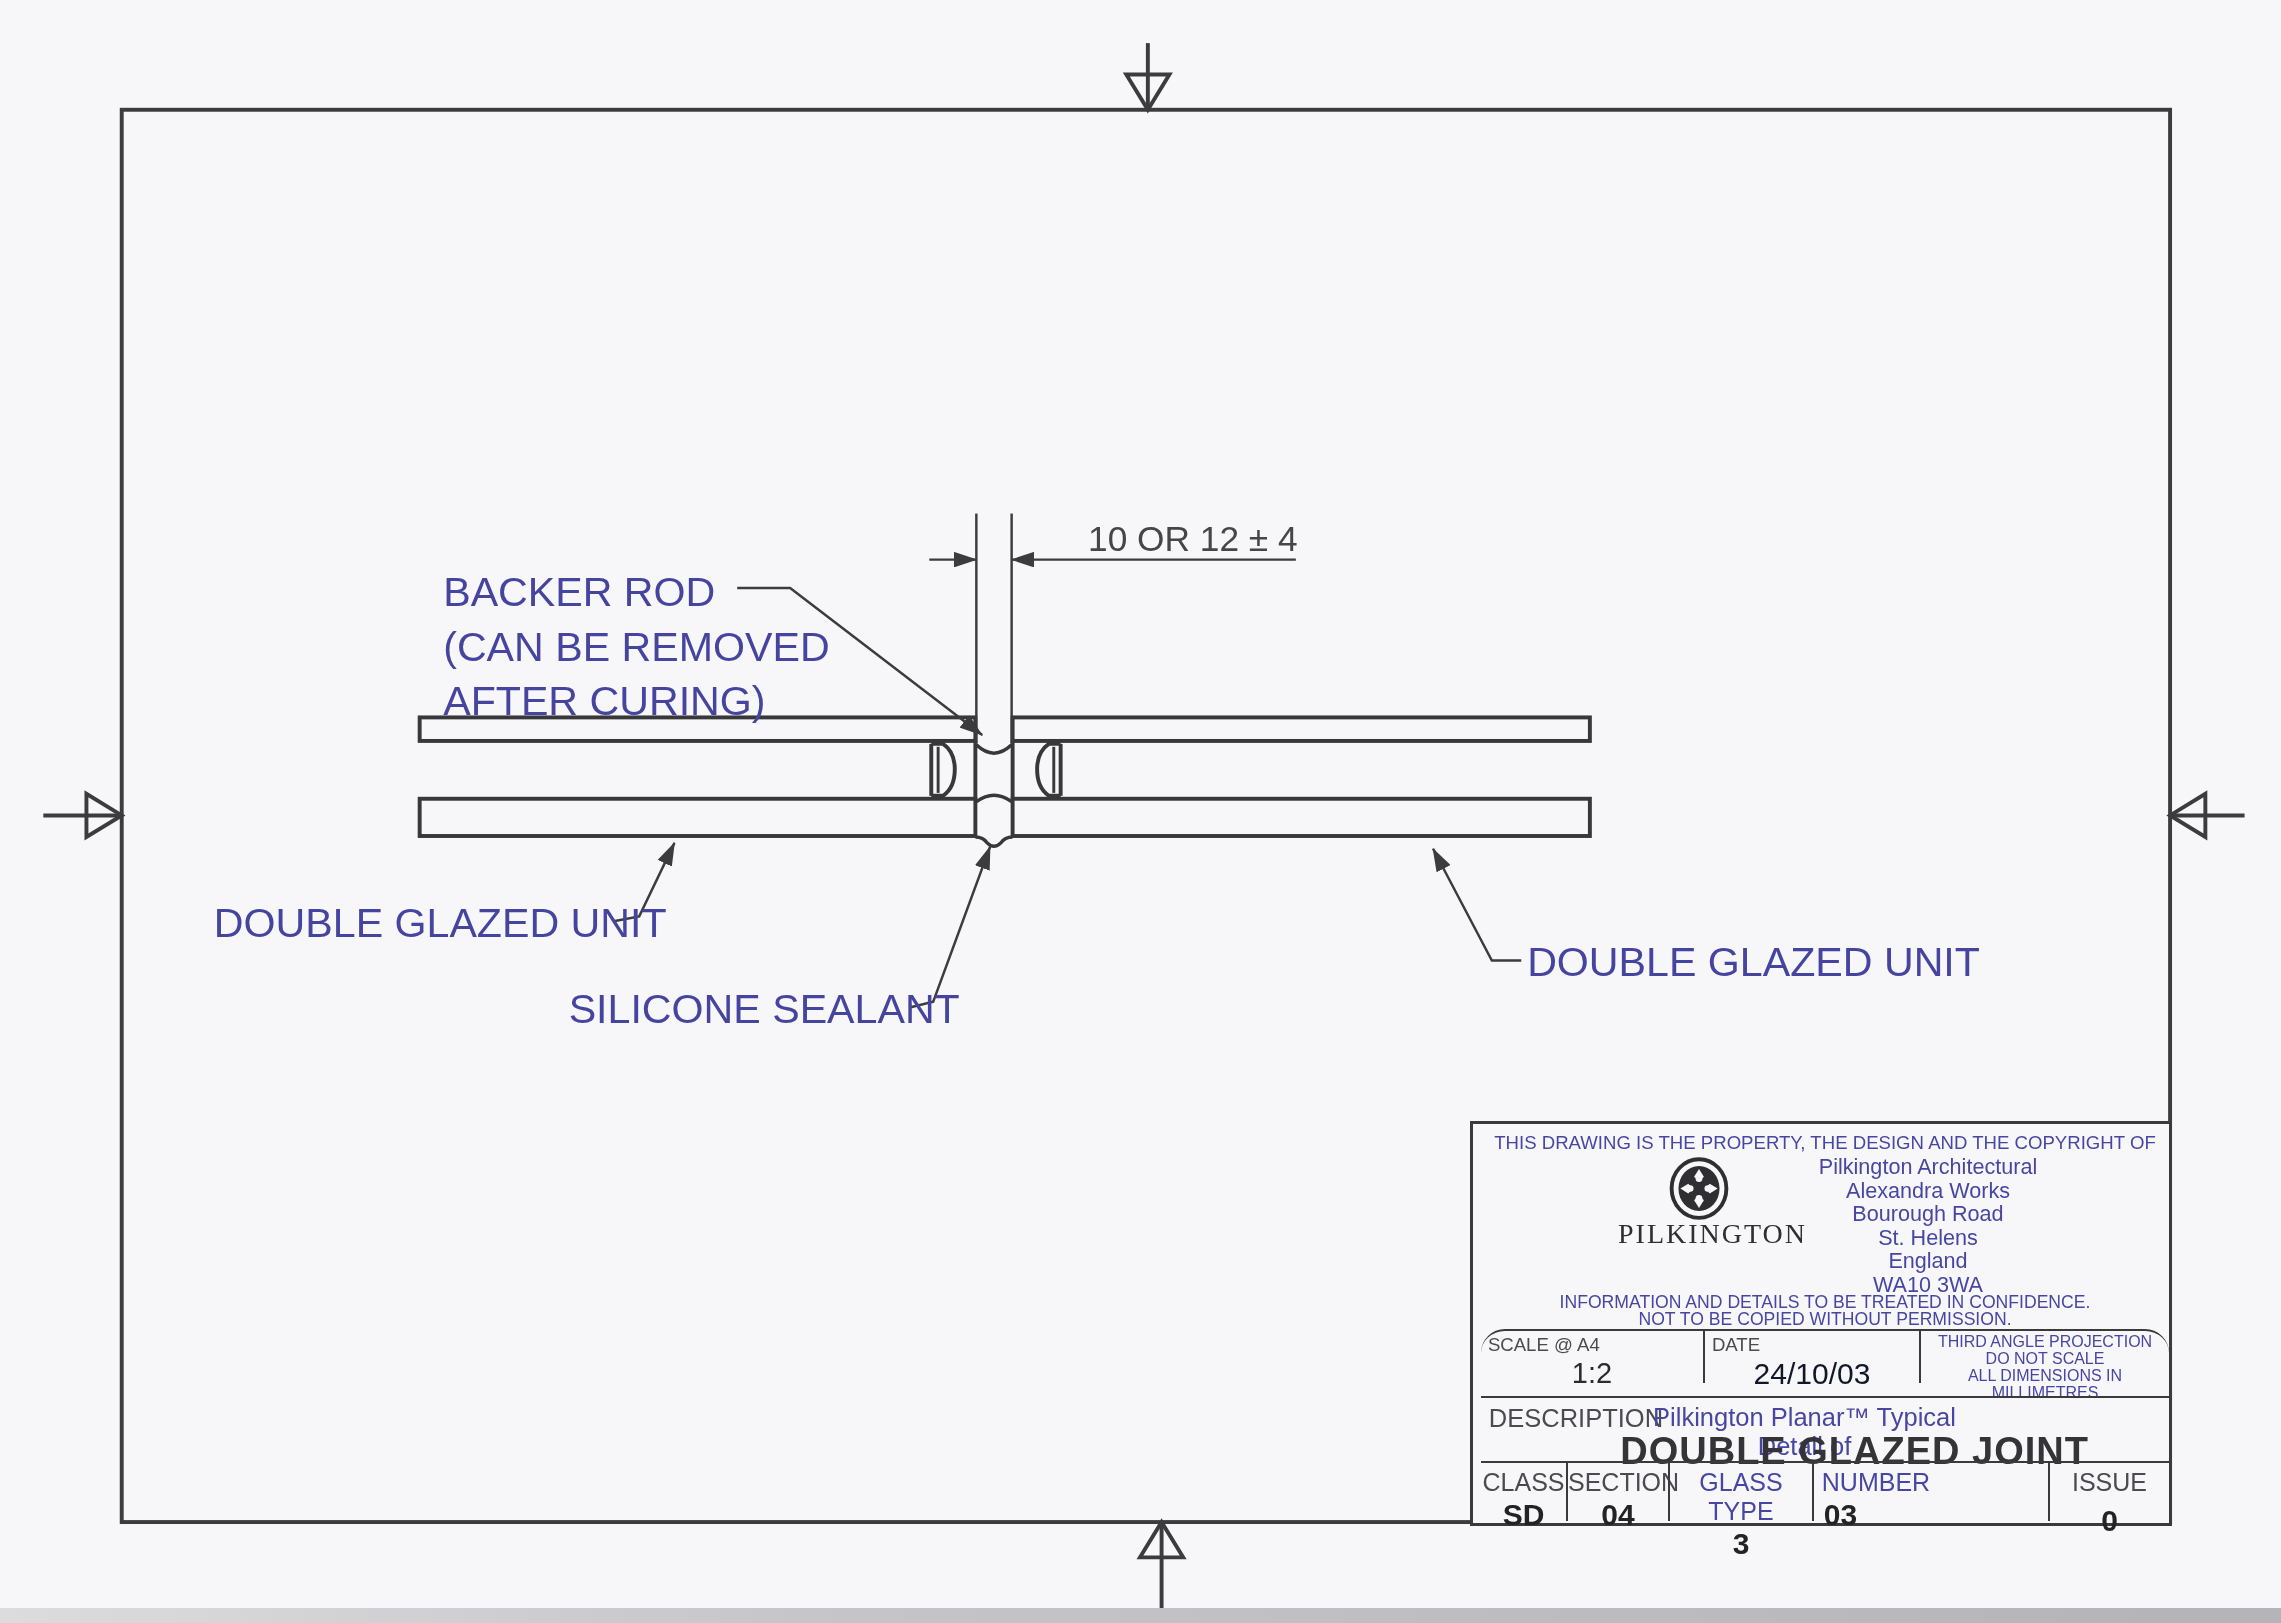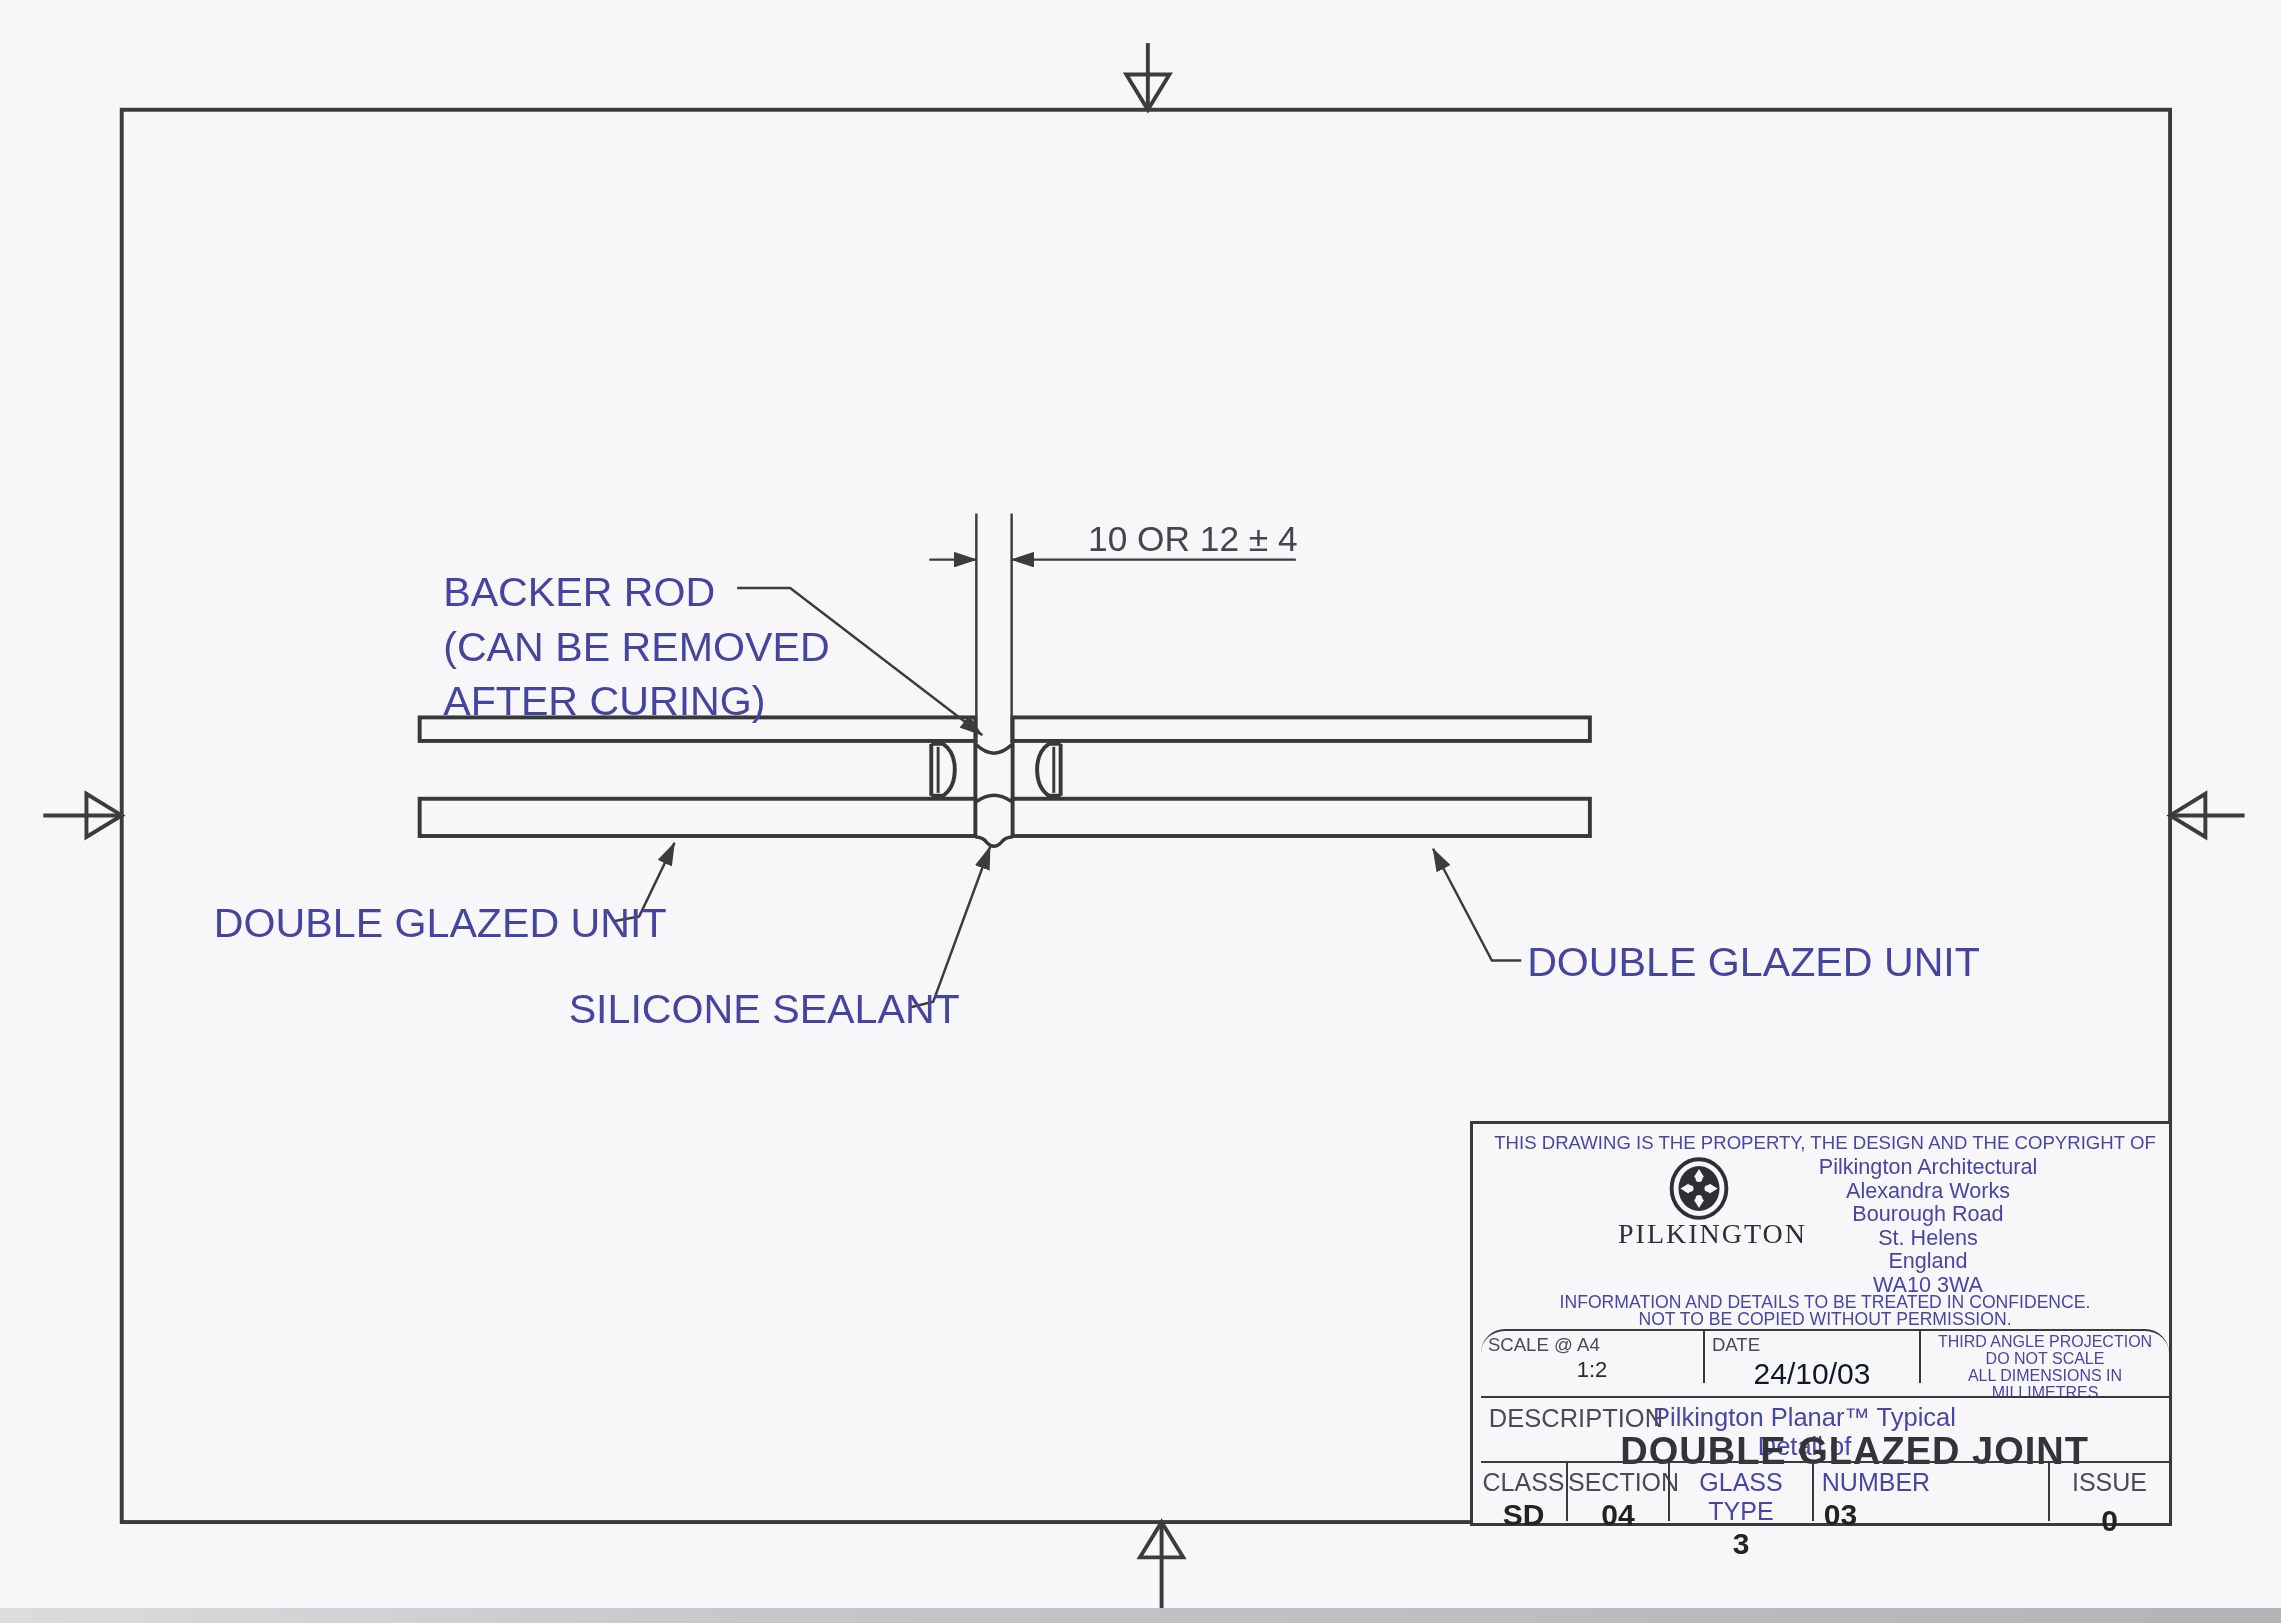--- a/index.html
+++ b/index.html
@@ -32,21 +32,21 @@
   .tb-phone{position:absolute;top:143px;left:0;right:0;text-align:center;
     font-size:23.5px;color:#4747a3;white-space:pre;}
   .tb-info{position:absolute;left:0;right:0;text-align:center;font-size:17.6px;
     line-height:18.6px;color:#4747a3;}
   .tb-info1{top:169px;} .tb-info2{top:186px;}
 
   .cell{box-sizing:border-box;position:relative;height:100%;}
   .cell+.cell{border-left:2.9px solid #3a3a3d;}
   .c-scale{width:222px;} .c-date{width:216px;} .c-proj{flex:1;}
   .cell-label{font-size:18.6px;padding:2.9px 0 0 6.9px;color:#4a4a50;}
-  .cell-value{text-align:center;font-size:22px;color:#2b2b2e;margin-top:1px;}
+  .cell-value{text-align:center;font-size:29px;color:#2b2b2e;margin-top:1px;}
   .c-date .cell-value{color:#0f172a;font-size:30px;}
   .c-proj .proj-line{text-align:center;font-size:16px;line-height:17px;color:#4747a3;}
   .c-proj .proj-line:first-child{margin-top:2px;}
 
   .desc-label{position:absolute;left:7.8px;top:5.9px;font-size:25.5px;color:#4a4a50;}
   .desc-sub{position:absolute;left:157px;top:4.9px;width:333px;text-align:center;
     font-size:25.5px;color:#4747a3;}
   .desc-title{position:absolute;left:69px;right:9.8px;top:32px;text-align:center;
     font-size:38px;font-weight:bold;color:#343438;letter-spacing:1px;}
 

